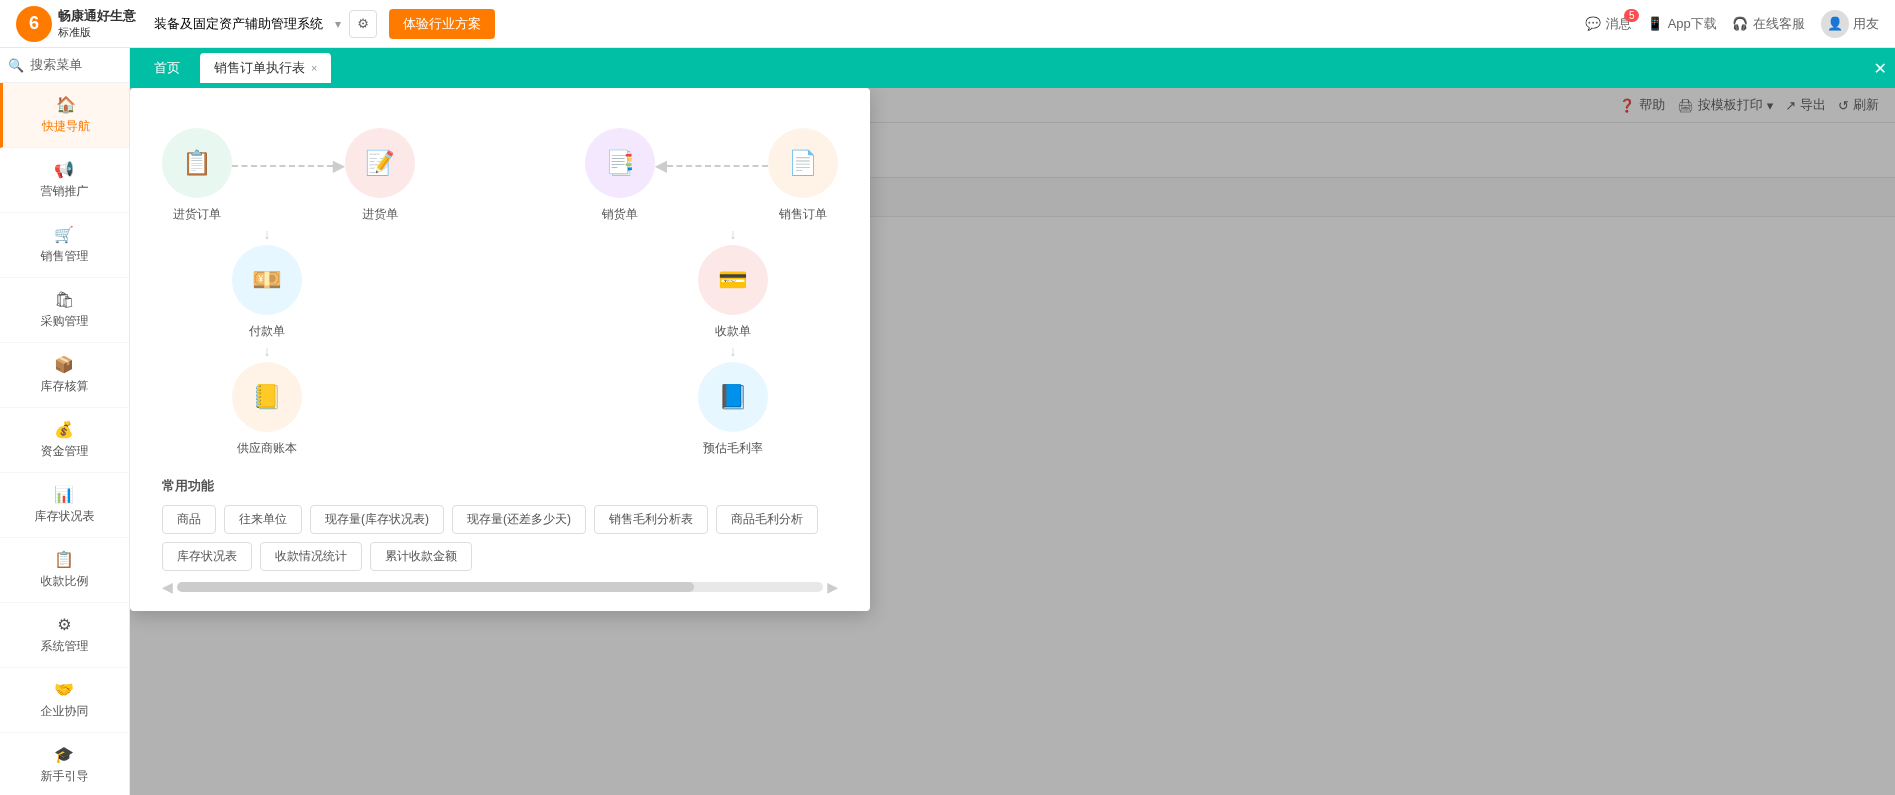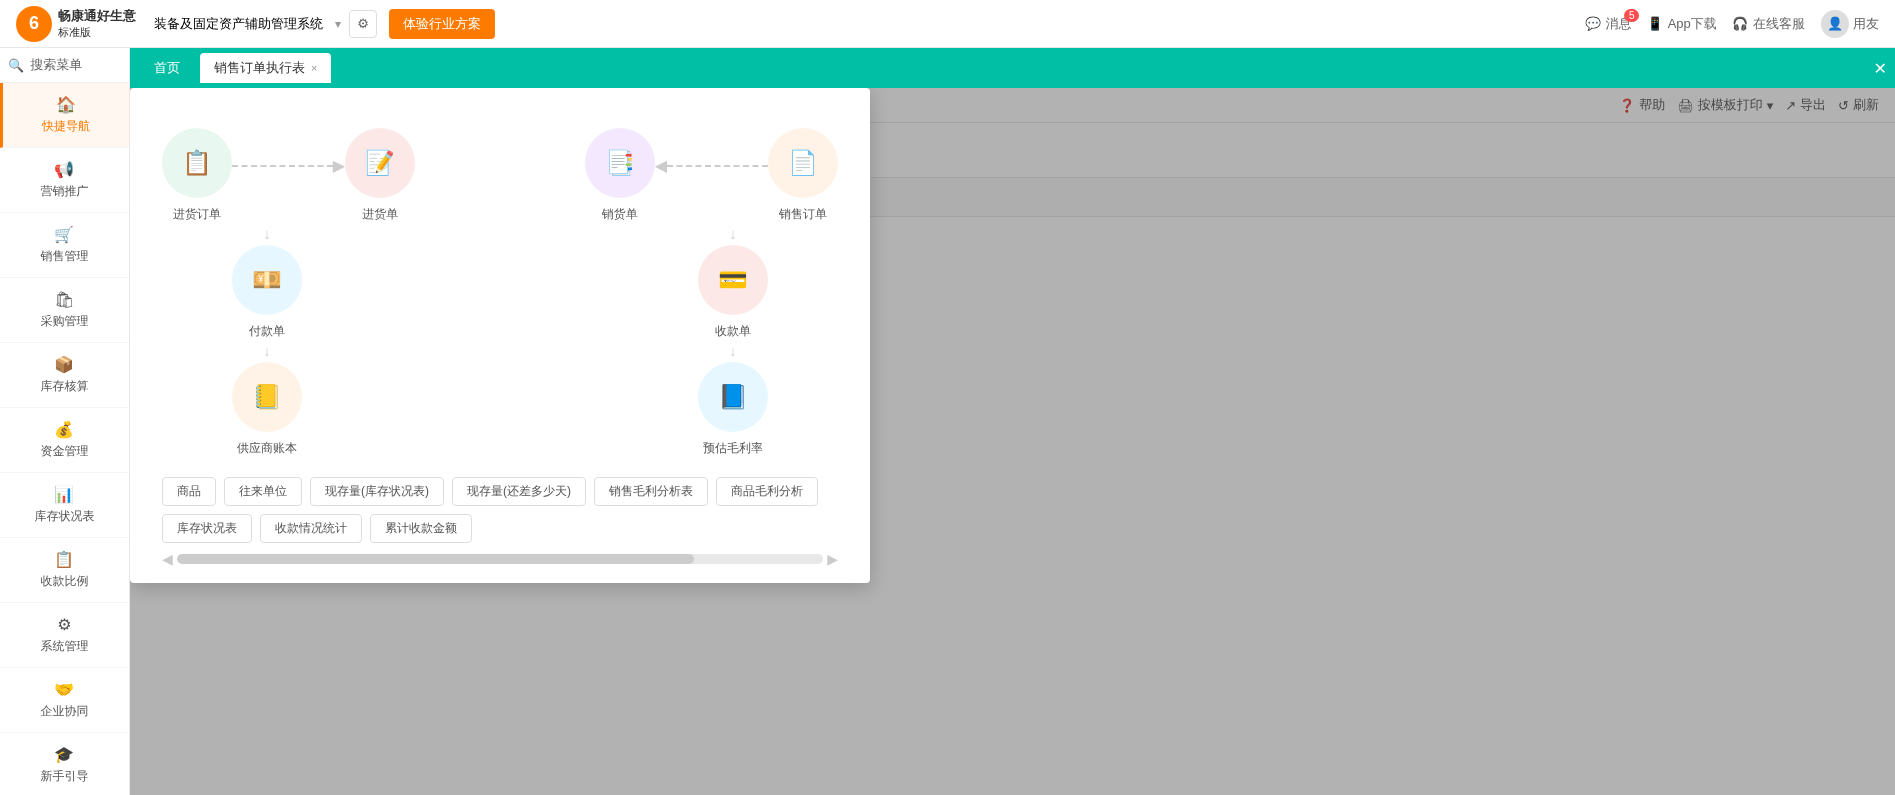--- a/index.html
+++ b/index.html
@@ -348,20 +348,21 @@
                   <div class="flow-circle teal">
                     <span>📘</span>
                   </div>
                   <span class="flow-label">预估毛利率</span>
                 </div>
                 <div style="width:70px;"></div>
               </div>
             </div>
 
             <div class="common-functions">
+              <div class="common-title">常用功能</div>
               <div class="func-buttons">
                 <button class="func-btn">商品</button>
                 <button class="func-btn">往来单位</button>
                 <button class="func-btn">现存量(库存状况表)</button>
                 <button class="func-btn">现存量(还差多少天)</button>
                 <button class="func-btn">销售毛利分析表</button>
                 <button class="func-btn">商品毛利分析</button>
               </div>
               <div class="func-buttons">
                 <button class="func-btn">库存状况表</button>

